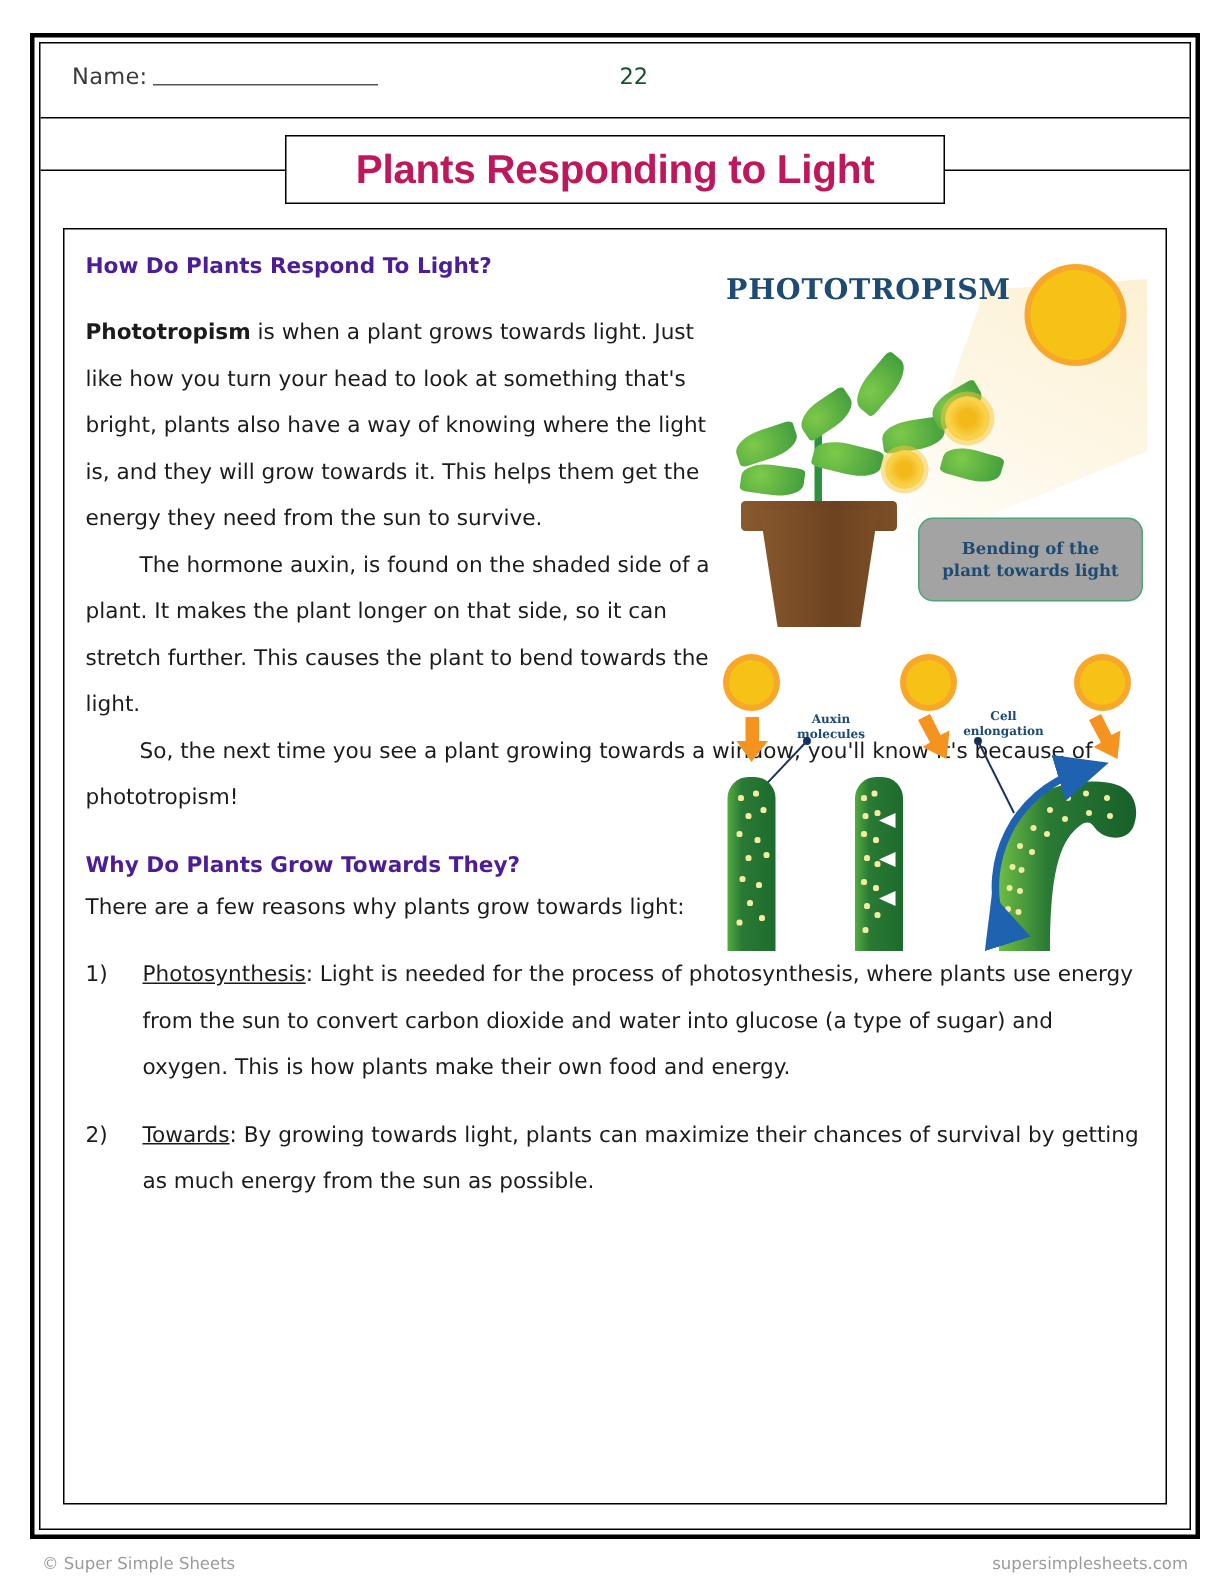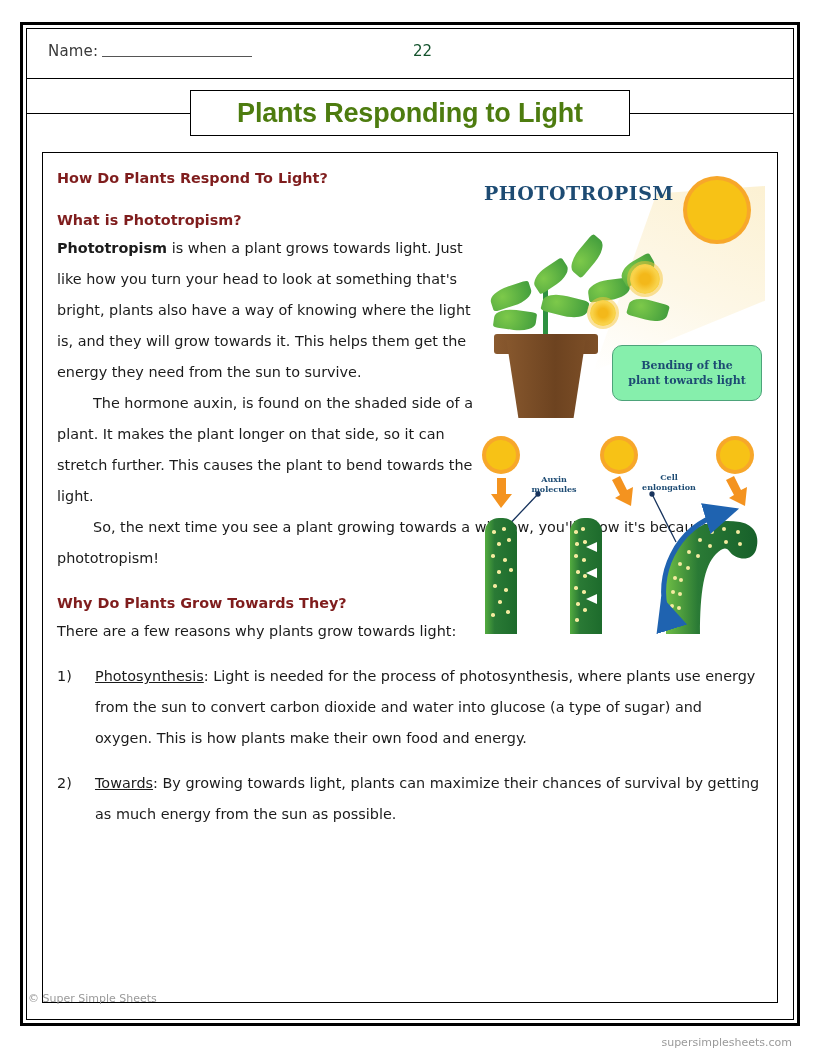--- a/index.html
+++ b/index.html
@@ -83,39 +83,39 @@
   .title-box{
     position:absolute;left:190px;top:90px;
     width:440px;height:46px;
     background:#fff;
     border:1.8px solid #000;
     box-sizing:border-box;
     display:flex;align-items:center;justify-content:center;
   }
   .title-box .title-text{
     font-family:"Liberation Sans", sans-serif;
-    font-size:27px;font-weight:bold;color:#4d7c0f;
+    font-size:27px;font-weight:bold;color:#be185d;
     letter-spacing:-.2px;
   }
   
   .content-box{
     position:absolute;left:42px;top:152px;
     width:736px;height:851px;
     border:1.6px solid #000;
     box-sizing:border-box;
     background:#fff;
     padding:12px 14px 0 14px;
   }
   .body-text{
     font-size:14.4px;color:#1b1b1b;
     line-height:31px;
   }
   h3.sec-head{
     margin:0 0 0 0;
-    font-size:14.4px;font-weight:bold;color:#7f1d1d;
+    font-size:14.4px;font-weight:bold;color:#4c1d95;
     line-height:26px;
   }
   p.para{margin:0;}
   .text-col-narrow{width:420px;}
   .indent{display:inline-block;width:36px;}
   .bold{font-weight:bold;}
   .uline{text-decoration:underline;}
   .gap{height:16px;}
   
   .num-list{margin:0;padding:0;}
@@ -195,21 +195,21 @@
   .flower{
     position:absolute;
     width:30px;height:30px;
     background:radial-gradient(circle,#f3b81a 25%,#f9d34b 60%,#f6c63a 100%);
     border-radius:50%;
     box-shadow:0 0 0 3px rgba(246,198,58,.5);
   }
   .callout{
     position:absolute;left:142px;top:177px;
     width:148px;height:54px;
-    background:#86efac;
+    background:#a3a3a3;
     border:1.6px solid #4da37a;
     border-radius:10px;
     display:flex;align-items:center;justify-content:center;
     text-align:center;
   }
   .callout span{
     font-family:"DejaVu Serif", serif;
     font-size:11px;font-weight:bold;color:#1d4b73;
     line-height:15px;
   }
@@ -233,21 +233,21 @@
     border-right:11px solid #ffffff;
   }
   .lbl{
     position:absolute;
     font-family:"DejaVu Serif", serif;
     font-size:8px;font-weight:bold;color:#1d4b73;
     text-align:center;line-height:10px;
   }
   
   .footer-left{
-    position:absolute;left:28px;top:992px;
+    position:absolute;left:28px;top:1036px;
     font-size:11px;color:#9a9a9a;text-align:center;
   }
   .footer-right{
     position:absolute;right:28px;top:1036px;
     font-size:11px;color:#9a9a9a;
   }
 </style>
 </head>
 <body>
 
@@ -271,21 +271,20 @@
 
   <div class="content-box">
 
     <div class="body-text text-col-narrow">
       <h3 class="sec-head">How Do Plants Respond To Light?</h3>
     </div>
 
     <div class="gap"></div>
 
     <div class="body-text text-col-narrow">
-      <h3 class="sec-head">What is Phototropism?</h3>
       <p class="para"><span class="bold">Phototropism</span><span> is when a plant grows towards light. Just like how you turn your head to look at something that's bright, plants also have a way of knowing where the light is, and they will grow towards it. This helps them get the energy they need from the sun to survive.</span></p>
       <p class="para"><span class="indent"></span><span>The hormone auxin, is found on the shaded side of a plant. It makes the plant longer on that side, so it can stretch further. This causes the plant to bend towards the light.</span></p>
     </div>
 
     <div class="body-text" style="width:700px;">
       <p class="para"><span class="indent"></span><span>So, the next time you see a plant growing towards a window, you'll know it's because of phototropism!</span></p>
     </div>
 
     <div class="gap"></div>
 

